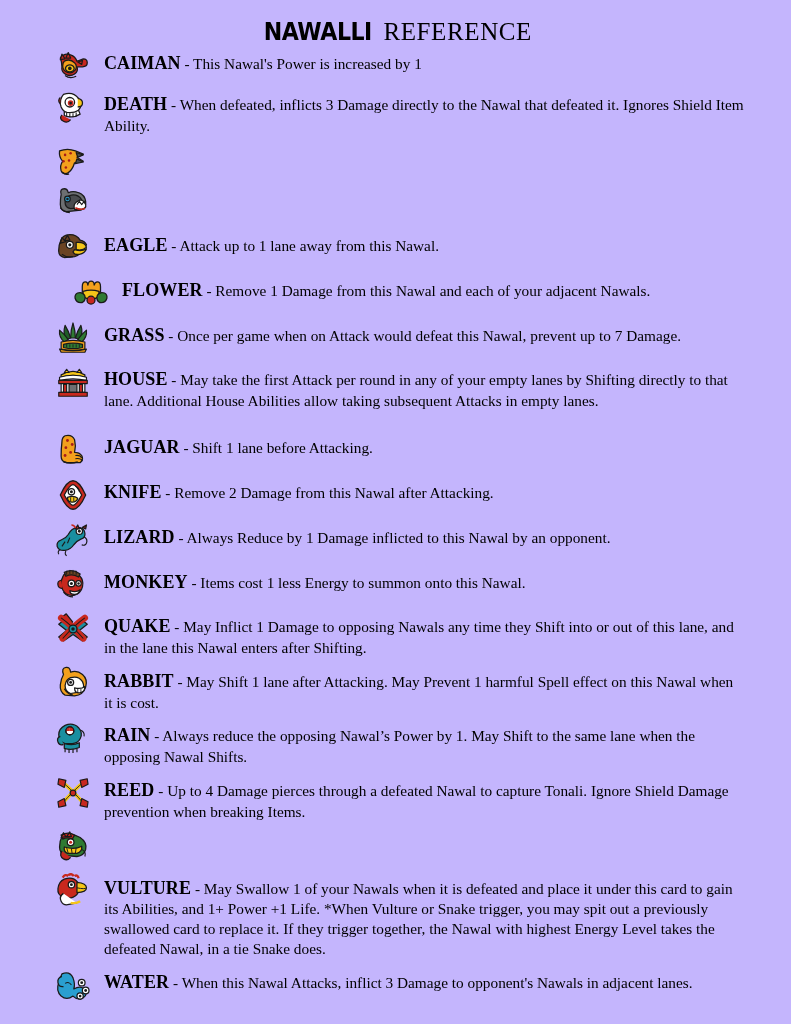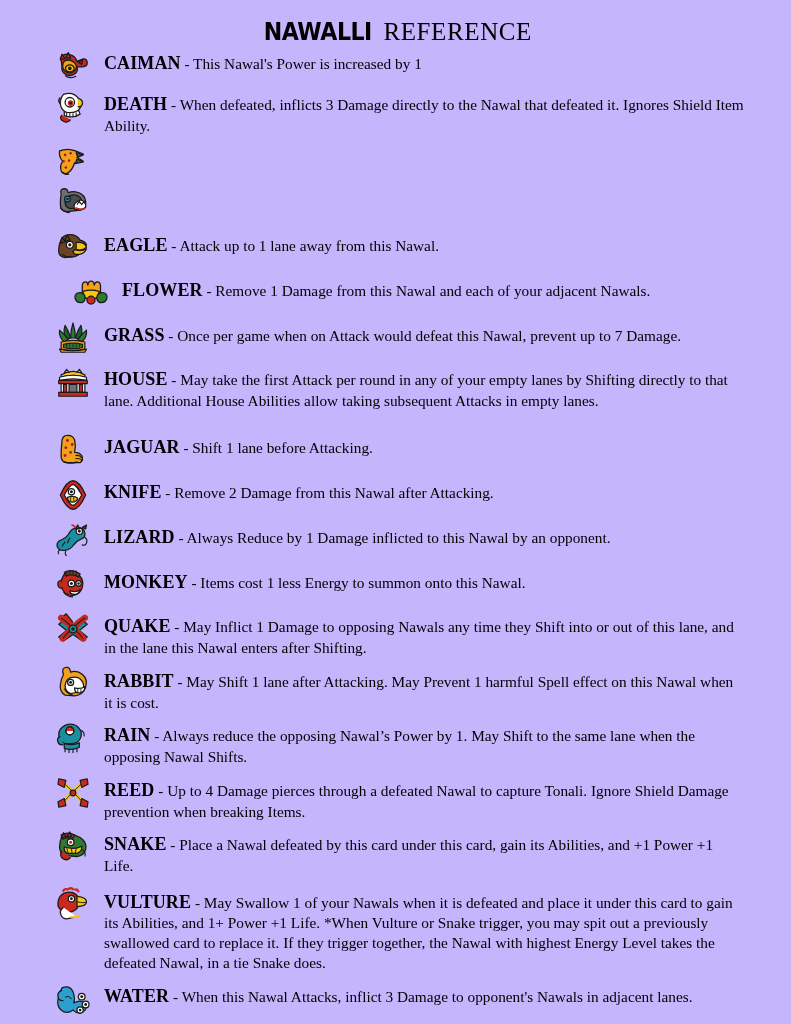--- a/index.html
+++ b/index.html
@@ -403,21 +403,20 @@
               <path d="M12 6 l3 5 l-6 1 z M20 5 l2 6 l-6 0 z" fill="#c8281e"></path>
               <circle cx="21" cy="18" r="4.2" fill="#ffffff"></circle>
               <circle cx="21" cy="18" r="1.9" fill="#c8281e" stroke="none"></circle>
               <path d="M13 24 q13 4 22-1 q1 7-6 9 l-12 0 q-5-2-4-8 z" fill="#f5c518"></path>
               <path d="M16 25 l2 7 M22 26 l1 7 M28 25 l-1 7" stroke-width="1.2"></path>
               <path d="M10 29 q-4 6 2 10 q5 3 9-2" fill="#c8281e"></path>
               <path d="M35 27 q6 3 4 9" fill="none" stroke-width="1.4"></path>
             </g>
           </svg>
         </span>
-        <div class="entry-text"><span class="entry-name">SNAKE</span><span class="entry-desc"> - Place a Nawal defeated by this card under this card, gain its Abilities, and +1 Power +1 Life.</span></div>
       </li>
       <li class="entry e-vulture">
         <span class="entry-icon">
           <svg viewBox="0 0 48 48" xmlns="http://www.w3.org/2000/svg">
             <g stroke="#1a1a1a" stroke-width="1.6" stroke-linejoin="round">
               <path d="M13 9 q11-4 17 4 q4 6 1 12 q-3 7-11 8 l-8-1 q-8-3-7-11 q1-9 8-12 z" fill="#c8281e"></path>
               <path d="M11 7 q3-5 7-2 M18 4 q4-3 7 1 M26 5 q4-2 5 3" fill="none" stroke="#c8281e" stroke-width="3"></path>
               <circle cx="22" cy="16" r="4" fill="#ffffff"></circle>
               <circle cx="22" cy="16" r="1.8" fill="#1a1a1a" stroke="none"></circle>
               <path d="M29 13 q12 1 12 7 q0 6-12 6 z" fill="#f5c518"></path>

